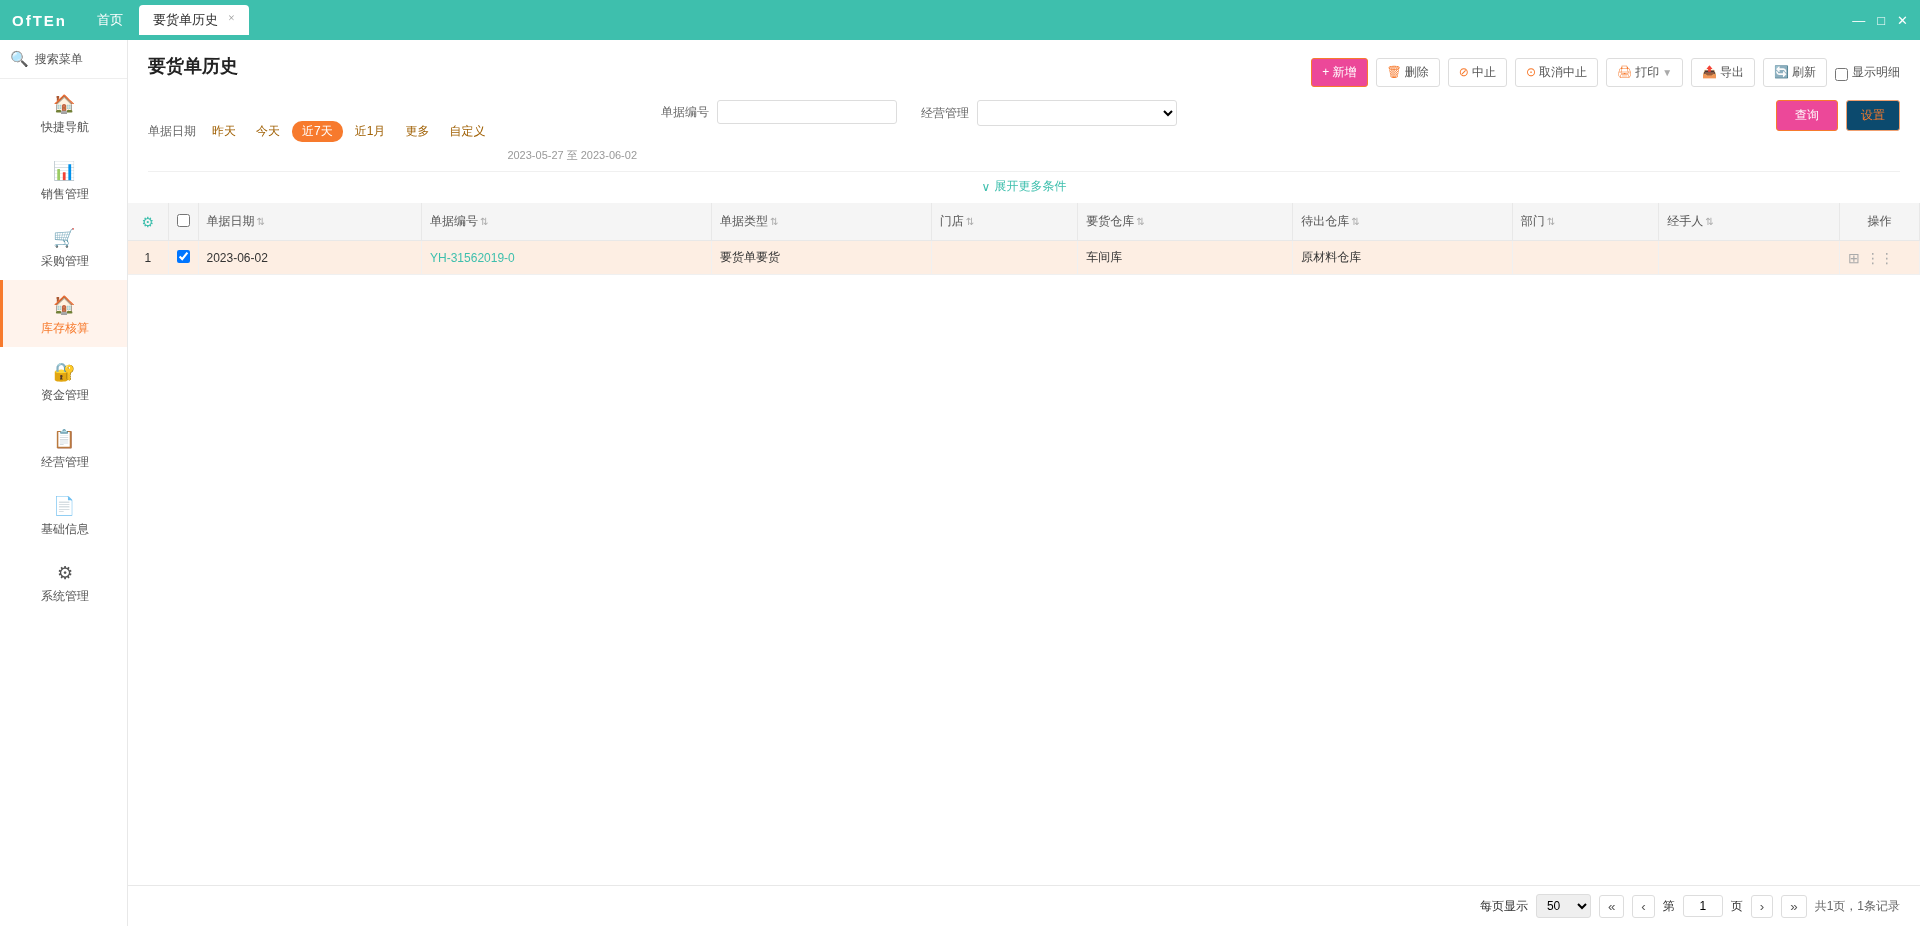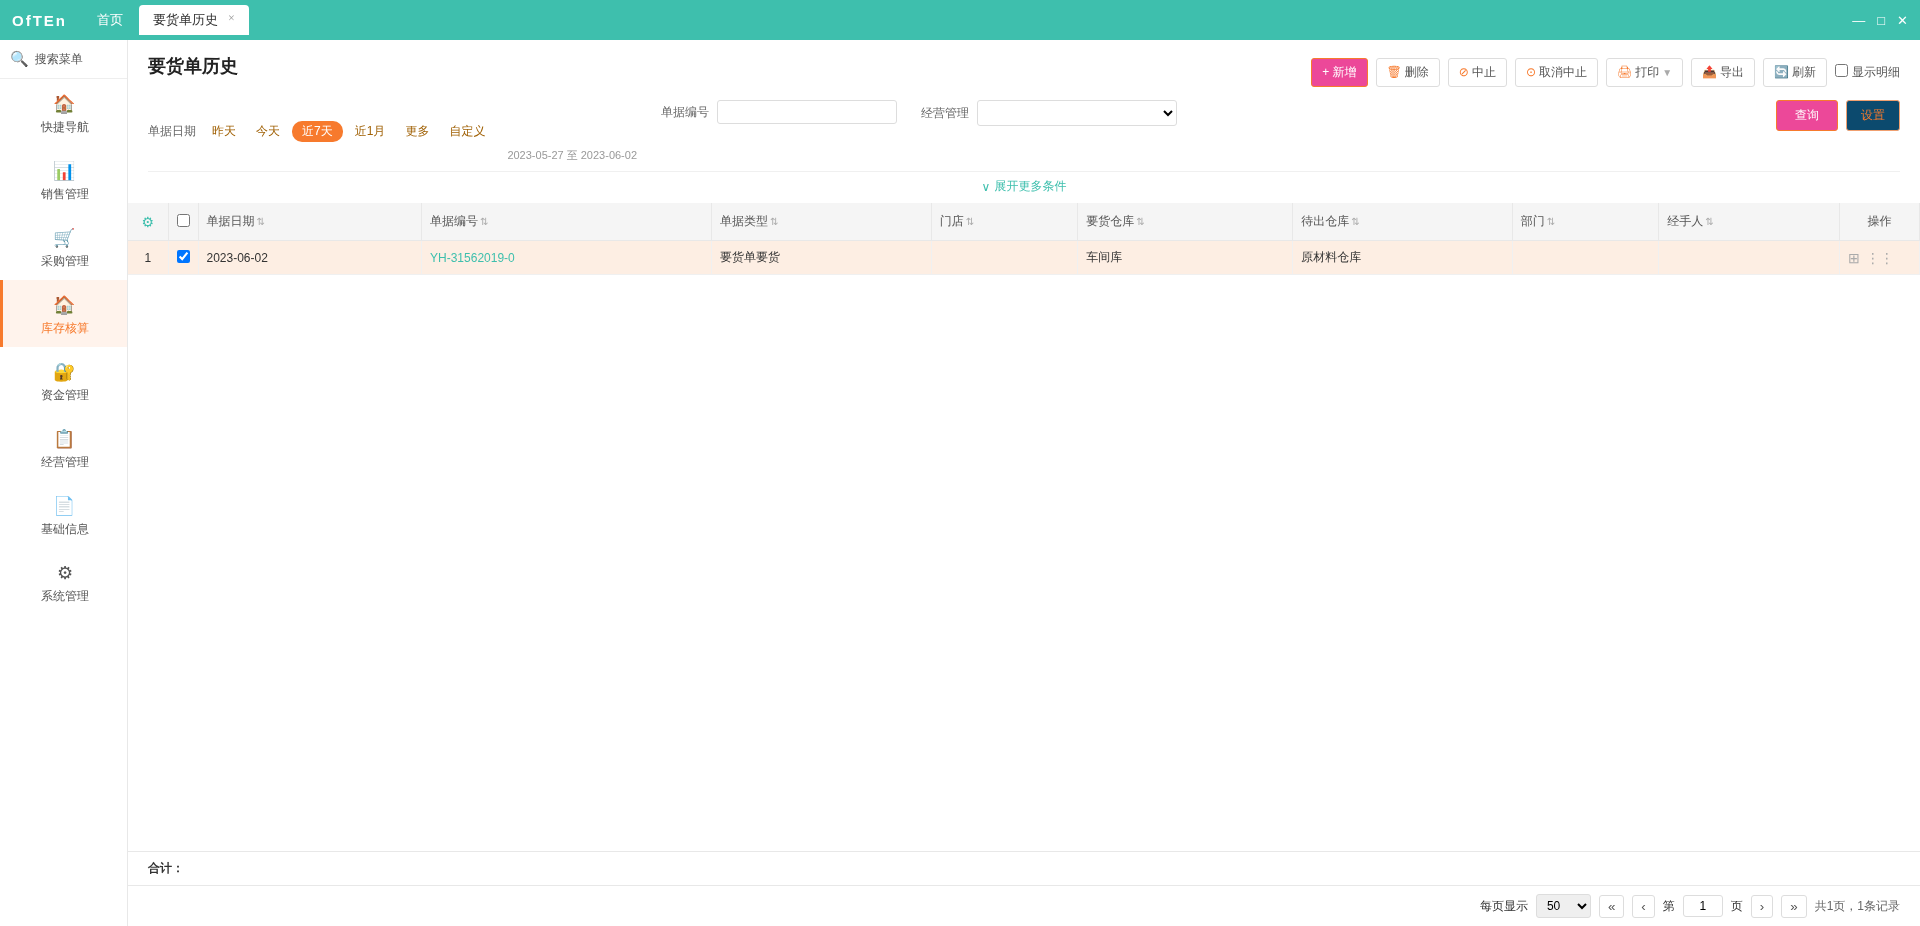--- a/index.html
+++ b/index.html
@@ -67,21 +67,21 @@
     .summary-label { color: #333; font-weight: bold; }
 
     
     .pagination { background: #fff; border-top: 1px solid #e8e8e8; padding: 8px 20px; display: flex; align-items: center; justify-content: flex-end; gap: 8px; font-size: 12px; flex-shrink: 0; }
     .page-size-select { border: 1px solid #ddd; padding: 3px 6px; border-radius: 3px; font-size: 12px; }
     .page-btn { border: 1px solid #ddd; background: #fff; padding: 3px 8px; border-radius: 3px; cursor: pointer; color: #555; }
     .page-input { border: 1px solid #ddd; padding: 3px 6px; border-radius: 3px; width: 40px; text-align: center; font-size: 12px; }
     .page-info { color: #666; }
 
     
-    .display-fine { display: flex; align-items: flex-start; gap: 4px; font-size: 12px; color: #555; }
+    .display-fine { display: flex; align-items: flex-end; gap: 4px; font-size: 12px; color: #555; }
     input[type="checkbox"] { cursor: pointer; }
   </style>
 </head>
 <body>
 
 <div class="app-container">
 
   <div class="top-bar">
     <span class="brand-text">OfTEn</span>
     <div class="top-bar-tabs">
@@ -268,23 +268,20 @@
       <div class="action-icons">
         <span class="action-icon" title="查看">⊞</span>
         <span class="action-icon" title="更多">⋮⋮</span>
       </div>
     </td>
   </tr>
             </tbody>
         </table>
       </div>
 
-      <div class="table-footer">
-        <span class="summary-label">合计：</span>
-      </div>
 
       <div class="pagination">
         <span>每页显示</span>
         <select class="page-size-select">
           <option value="50">50</option>
           <option value="10">10</option>
           <option value="20">20</option>
           <option value="100">100</option>
         </select>
         <button class="page-btn">«</button>

